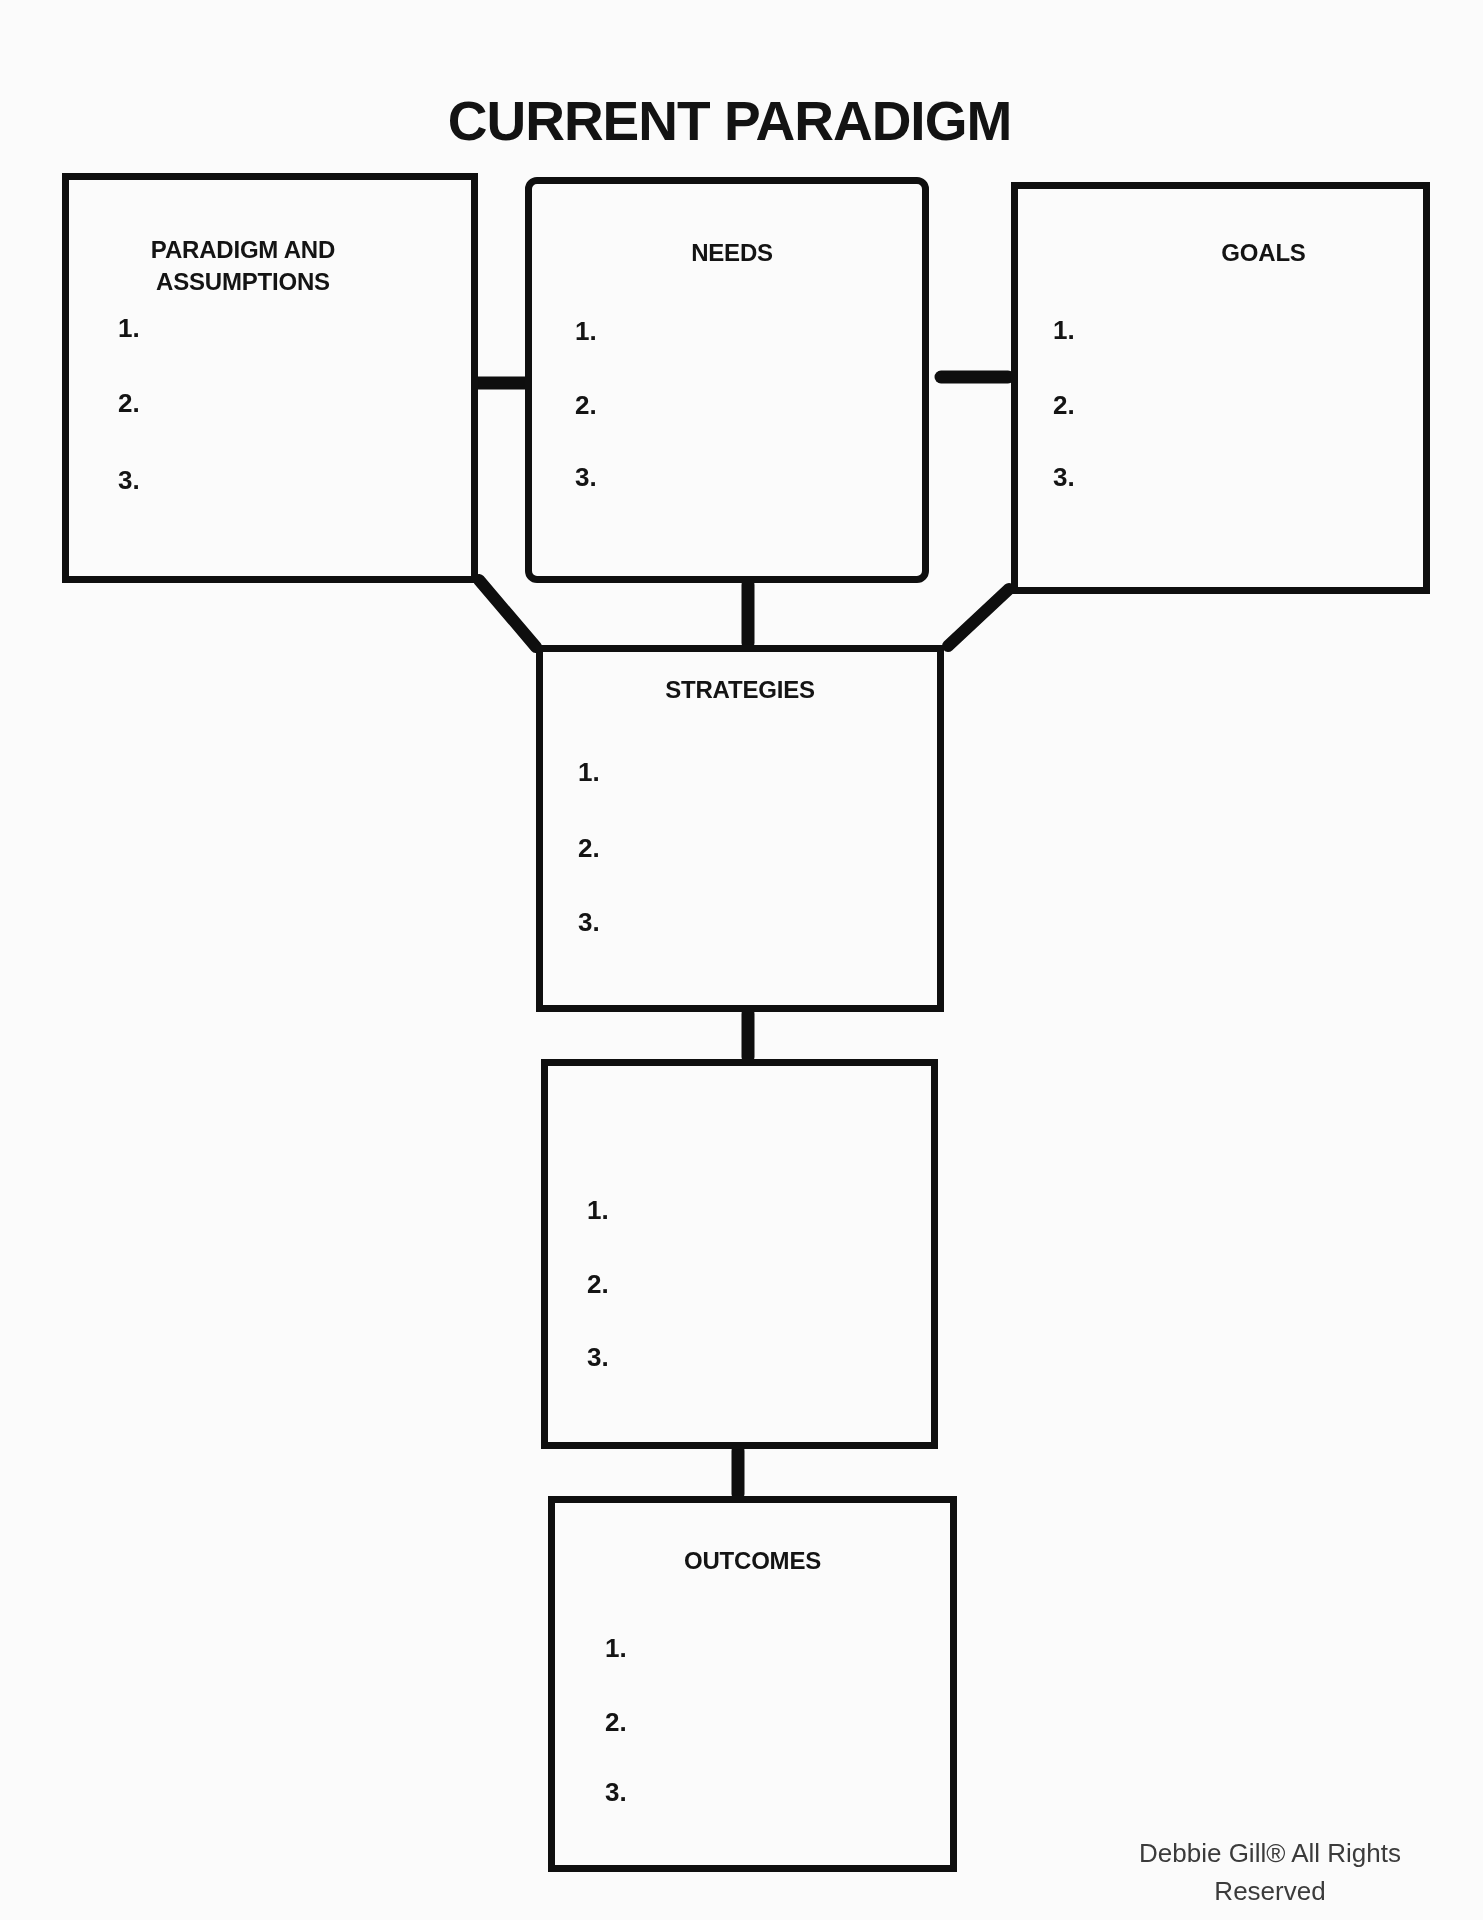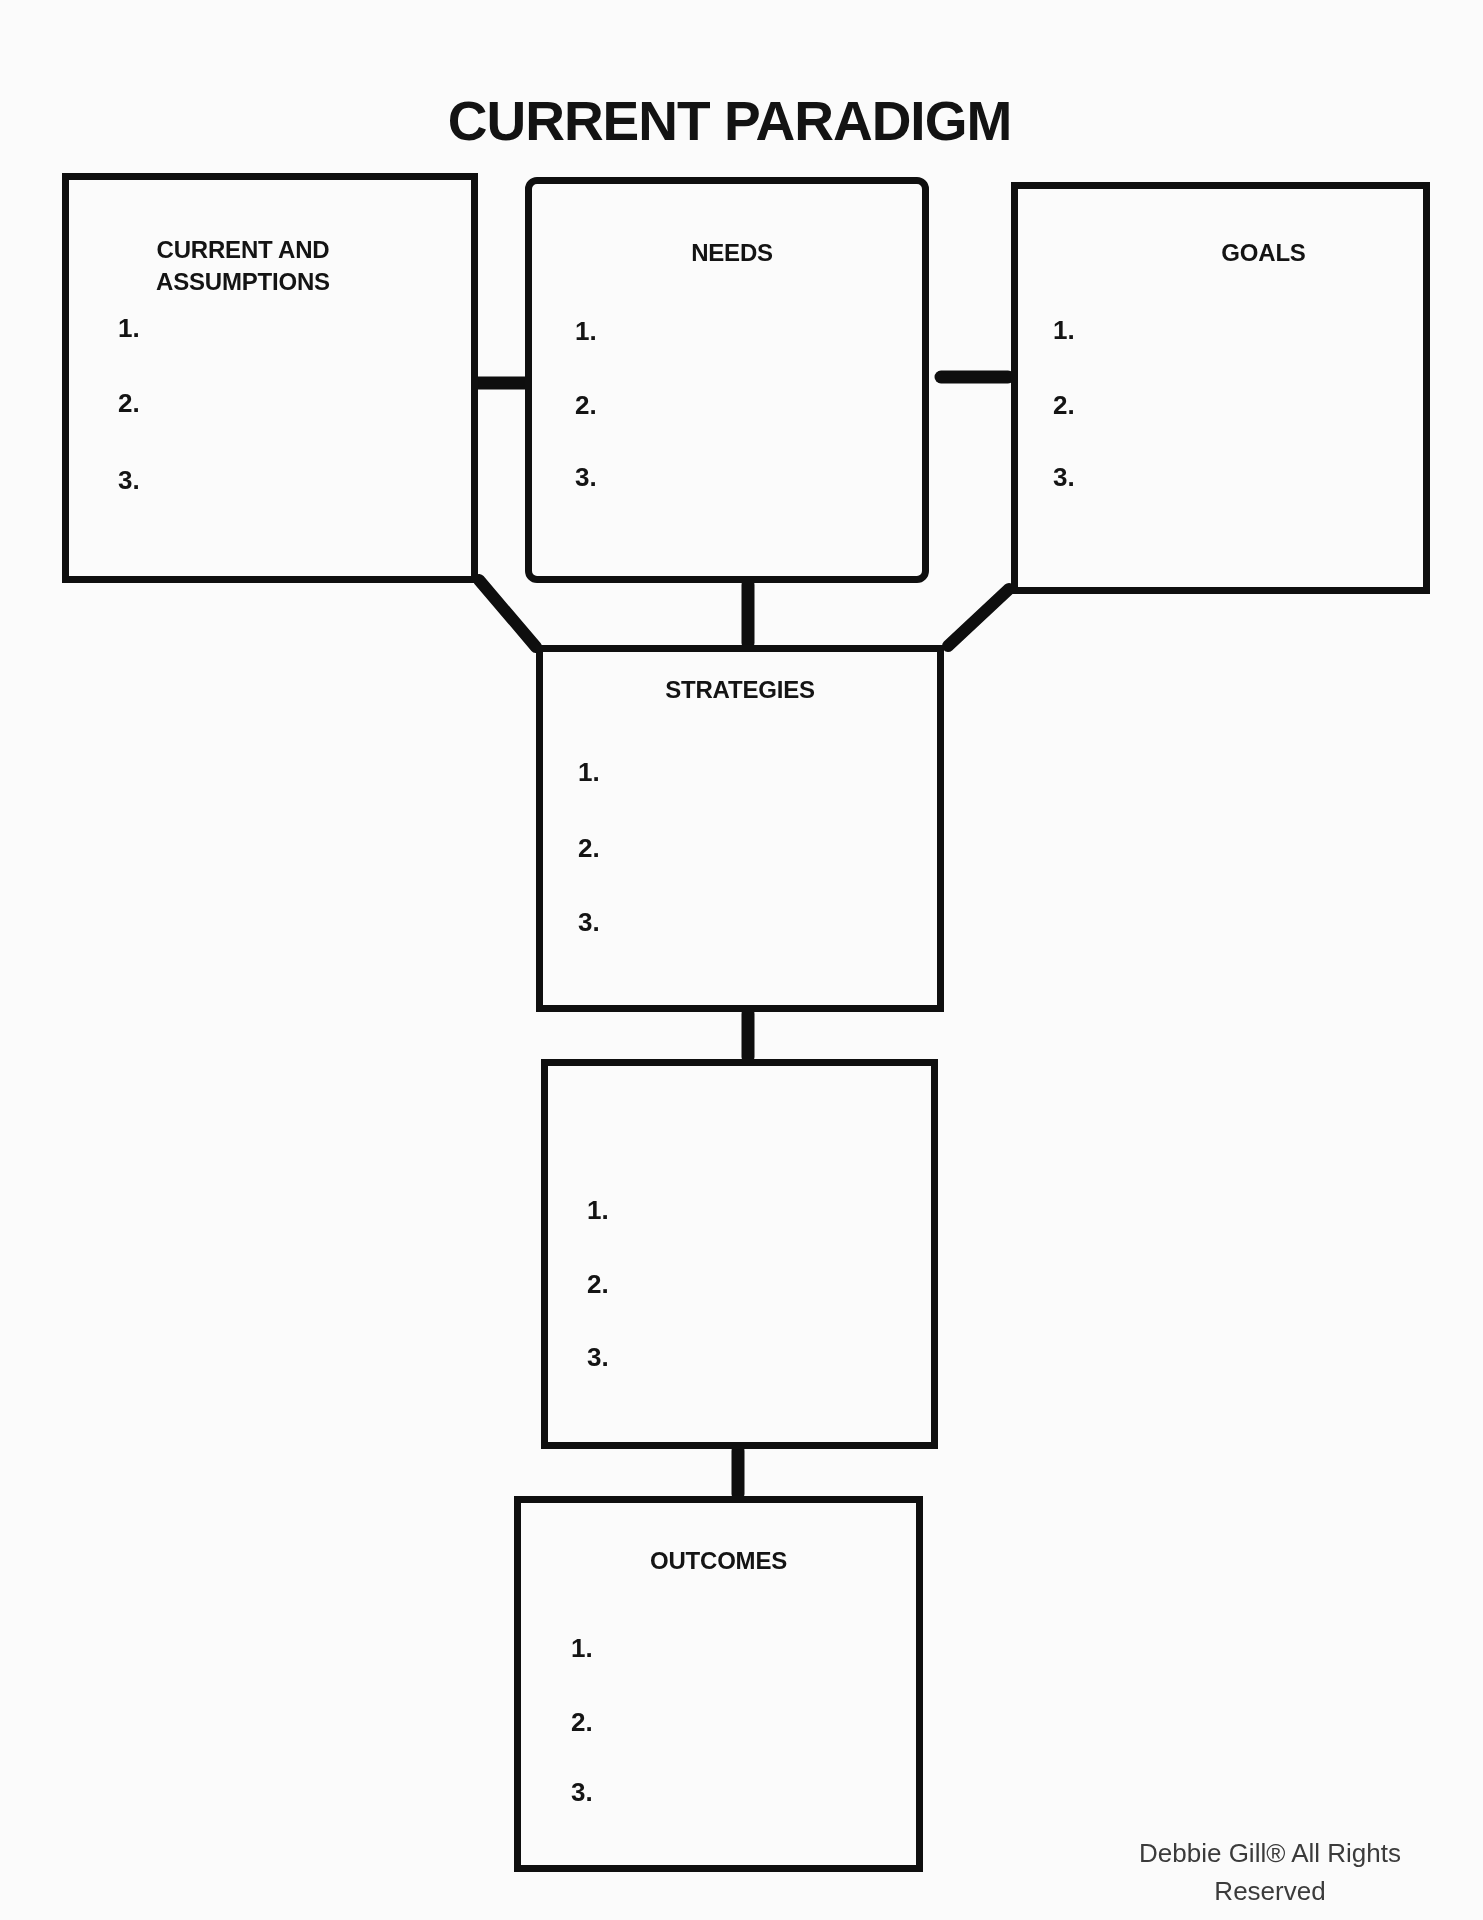--- a/index.html
+++ b/index.html
@@ -67,21 +67,21 @@
     font-weight: bold;
     line-height: 34px;
     color: #141414;
   }
   
   #box-beliefs    { left: 62px;   top: 173px;  width: 416px; height: 410px; }
   #box-needs      { left: 525px;  top: 177px;  width: 404px; height: 406px; border-radius: 12px; }
   #box-goals      { left: 1011px; top: 182px;  width: 419px; height: 412px; }
   #box-strategies { left: 536px;  top: 645px;  width: 408px; height: 367px; }
   #box-actions    { left: 541px;  top: 1059px; width: 397px; height: 390px; }
-  #box-outcomes   { left: 514px;  top: 1496px; width: 409px; height: 376px; }
+  #box-outcomes   { left: 548px;  top: 1496px; width: 409px; height: 376px; }
 
   #box-beliefs .box-title    { top: 54px;  transform: translateX(-27px); }
   #box-needs .box-title      { top: 53px;  transform: translateX(5px); }
   #box-goals .box-title      { top: 48px;  transform: translateX(43px); }
   #box-strategies .box-title { top: 22px; }
   #box-actions .box-title    { top: 57px; }
   #box-outcomes .box-title   { top: 42px; }
 
   #box-beliefs .n1    { left: 49px; top: 131px; }
   #box-beliefs .n2    { left: 49px; top: 206px; }
@@ -127,21 +127,21 @@
     <line x1="941" y1="377" x2="1008" y2="377" stroke="#0e0e0e" stroke-width="13" stroke-linecap="round"></line>
     <line x1="748" y1="585" x2="748" y2="643" stroke="#0e0e0e" stroke-width="13" stroke-linecap="round"></line>
     <line x1="479" y1="580" x2="536" y2="647" stroke="#0e0e0e" stroke-width="12" stroke-linecap="round"></line>
     <line x1="1009" y1="589" x2="948" y2="646" stroke="#0e0e0e" stroke-width="12" stroke-linecap="round"></line>
     <line x1="748" y1="1014" x2="748" y2="1057" stroke="#0e0e0e" stroke-width="13" stroke-linecap="round"></line>
     <line x1="738" y1="1451" x2="738" y2="1494" stroke="#0e0e0e" stroke-width="13" stroke-linecap="round"></line>
   </svg>
 
   <div class="diagram-box" id="box-beliefs">
     <div class="box-title">
-      <div>CURRENT AND</div>
+      <div>PARADIGM AND</div>
       <div>ASSUMPTIONS</div>
     </div>
     <span class="num n1">1.</span>
     <span class="num n2">2.</span>
     <span class="num n3">3.</span>
   </div>
 
   <div class="diagram-box" id="box-needs">
     <div class="box-title">NEEDS</div>
     <span class="num n1">1.</span>

